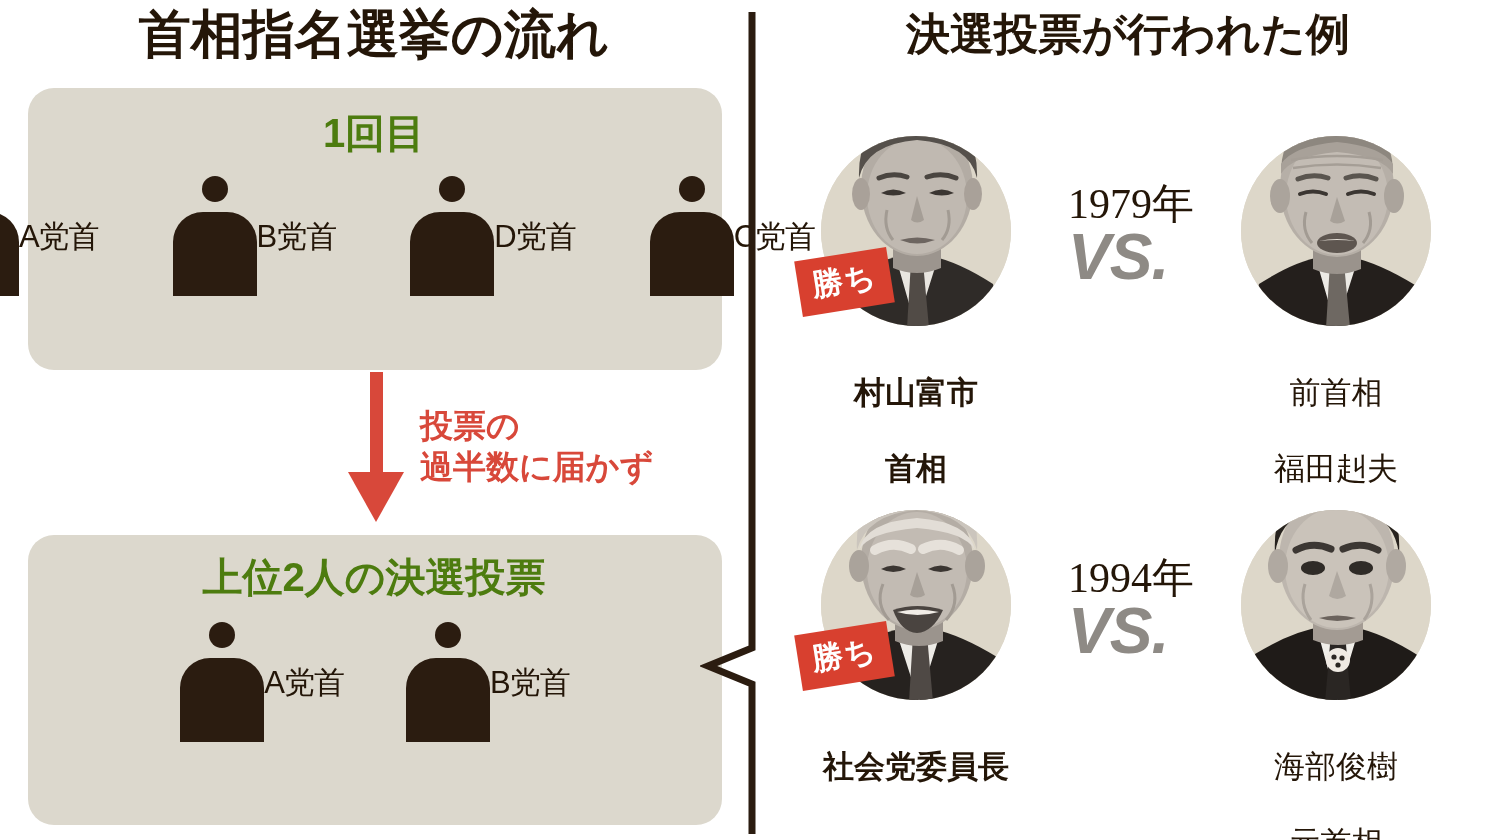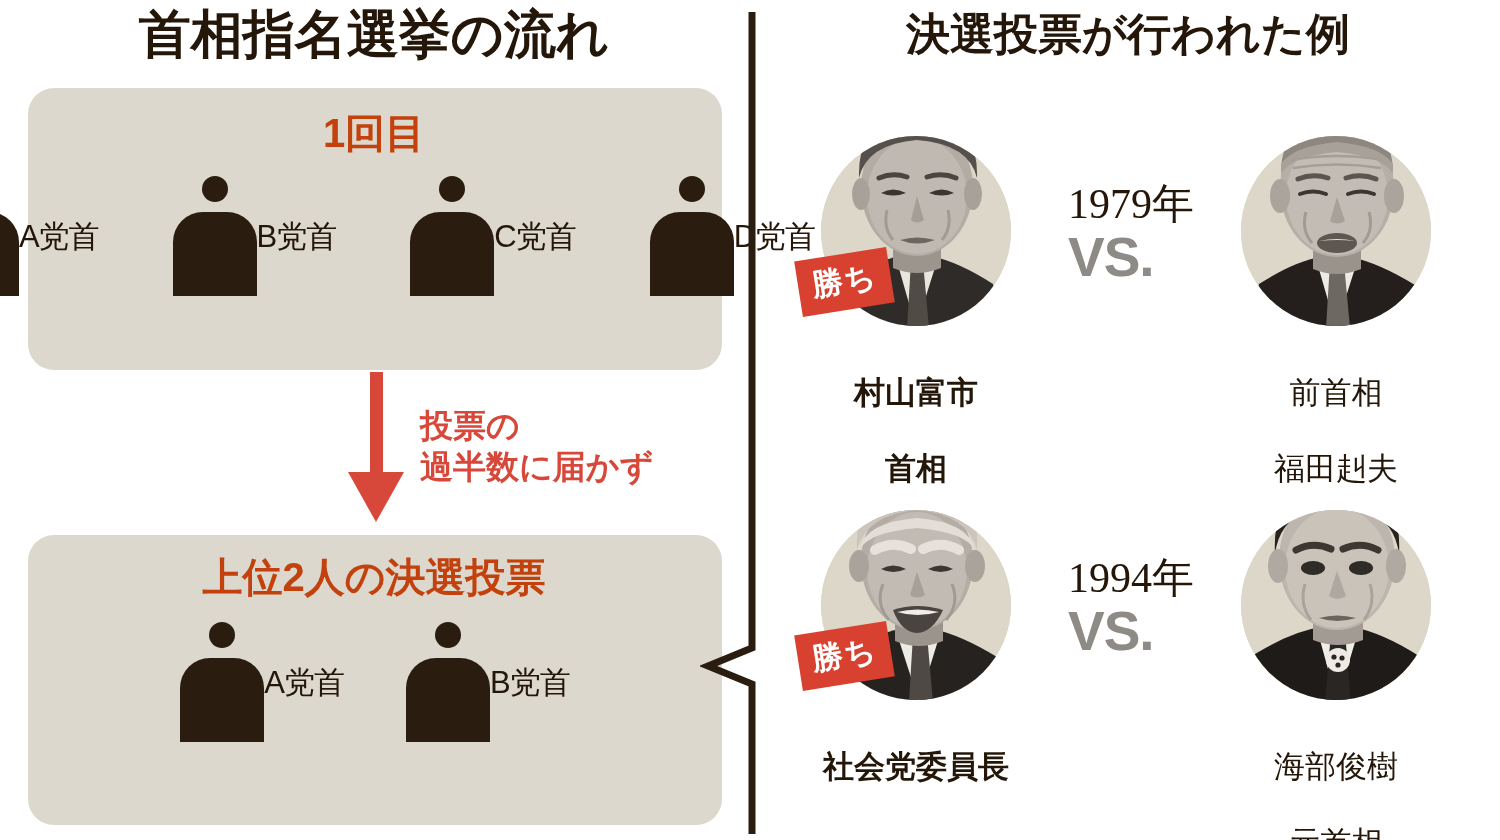--- a/index.html
+++ b/index.html
@@ -43,21 +43,21 @@
   }
 
   #round1-box { left: 28px; top: 88px; width: 694px; height: 282px; }
   #round2-box { left: 28px; top: 535px; width: 694px; height: 290px; }
 
   .box-heading {
     position: absolute;
     left: 0; width: 100%;
     text-align: center;
     font-weight: bold;
-    color: #c2410c;
+    color: #4d7c0f;
     white-space: nowrap;
   }
   #round1-heading { top: 106px; font-size: 40px; }
   #round2-heading { top: 550px; font-size: 40px; }
 
   
   .person-row {
     position: absolute;
     display: flex;
     justify-content: center;
@@ -236,25 +236,26 @@
     width: 120px;
   }
   .vs-year {
     font-family: "Liberation Serif", "DejaVu Serif", serif;
     font-size: 42px;
     color: #241608;
     line-height: 48px;
     white-space: nowrap;
   }
   .vs-label {
-    font-size: 55px;
+    font-size: 64px;
     font-weight: bold;
     color: #8E8A85;
     line-height: 58px;
     letter-spacing: -1px;
+    font-style: italic;
   }
 </style>
 </head>
 <body>
 
 <div id="left-panel">
 
   <div id="left-title">首相指名選挙の流れ</div>
 
   <div class="round-box" id="round1-box"></div>
@@ -273,28 +274,28 @@
         <div class="person-head"></div>
         <div class="person-body"></div>
       </div>
       <div class="person-label">B党首</div>
     </div>
     <div class="person">
       <div class="person-figure">
         <div class="person-head"></div>
         <div class="person-body"></div>
       </div>
-      <div class="person-label">C党首</div>
+      <div class="person-label">D党首</div>
     </div>
     <div class="person">
       <div class="person-figure">
         <div class="person-head"></div>
         <div class="person-body"></div>
       </div>
-      <div class="person-label">D党首</div>
+      <div class="person-label">C党首</div>
     </div>
   </div>
 
   <div id="flow-arrow">
     <div class="shaft"></div>
     <div class="head"></div>
   </div>
 
   <div id="arrow-note">
     <div>投票の</div>

